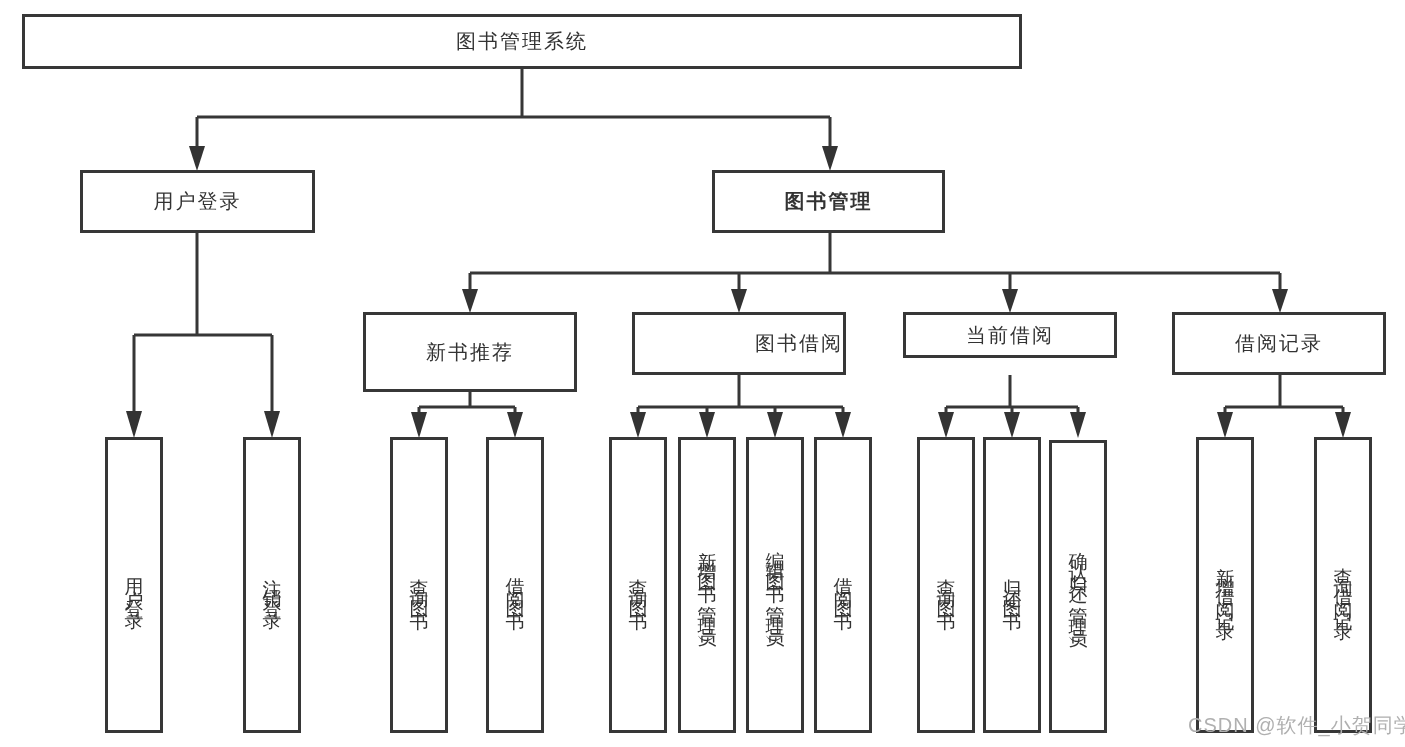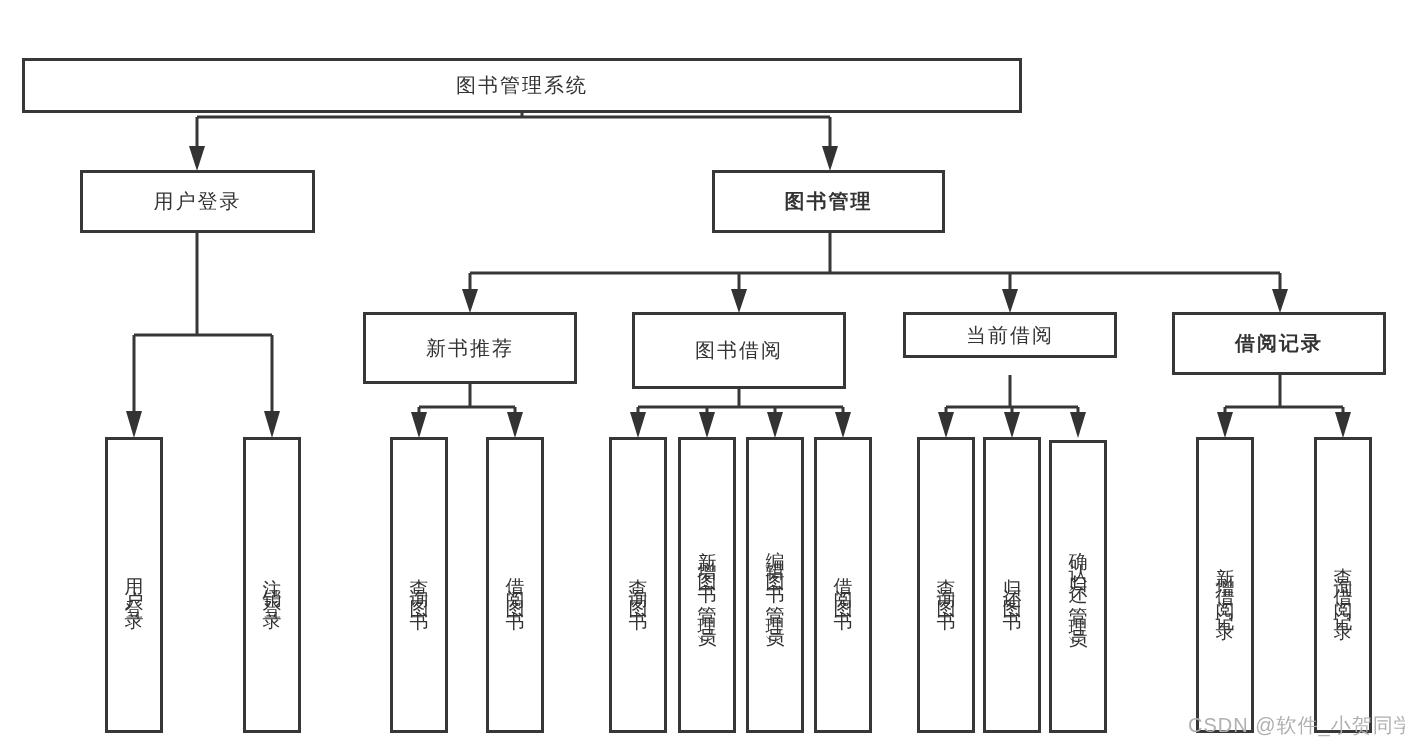--- a/index.html
+++ b/index.html
@@ -89,41 +89,41 @@
       <polygon points="1070,412 1086,412 1078,438"></polygon>
     </g>
 
     <g>
       <path d="M1280 375 V407 M1225 407 H1343 M1225 407 V414 M1343 407 V414"></path>
       <polygon points="1217,412 1233,412 1225,438"></polygon>
       <polygon points="1335,412 1351,412 1343,438"></polygon>
     </g>
   </svg>
 
-  <div class="box h" style="left:22px;top:14px;width:1000px;height:55px;margin-top:44px;">
+  <div class="box h" style="left:22px;top:14px;width:1000px;height:55px;">
     <span>图书管理系统</span>
   </div>
 
   <div class="box h" style="left:80px;top:170px;width:235px;height:63px;">
     <span>用户登录</span>
   </div>
   <div class="box h" style="left:712px;top:170px;width:233px;height:63px;font-weight:bold;">
     <span>图书管理</span>
   </div>
 
-  <div class="box h" style="left:363px;top:312px;width:214px;height:72px;">
+  <div class="box h" style="left:363px;top:312px;width:214px;height:80px;">
     <span>新书推荐</span>
   </div>
-  <div class="box h" style="left:632px;top:312px;width:214px;height:77px;">
+  <div class="box h" style="left:632px;top:312px;width:214px;height:63px;justify-content:flex-end;">
     <span>图书借阅</span>
   </div>
   <div class="box h" style="left:903px;top:312px;width:214px;height:46px;">
     <span>当前借阅</span>
   </div>
-  <div class="box h" style="left:1172px;top:312px;width:214px;height:63px;font-weight:bold;">
+  <div class="box h" style="left:1172px;top:312px;width:214px;height:63px;">
     <span>借阅记录</span>
   </div>
 
   <div class="box v" style="left:105px;top:437px;width:58px;height:296px;">
     <span>用户登录</span>
   </div>
   <div class="box v" style="left:243px;top:437px;width:58px;height:296px;">
     <span>注销登录</span>
   </div>
 

